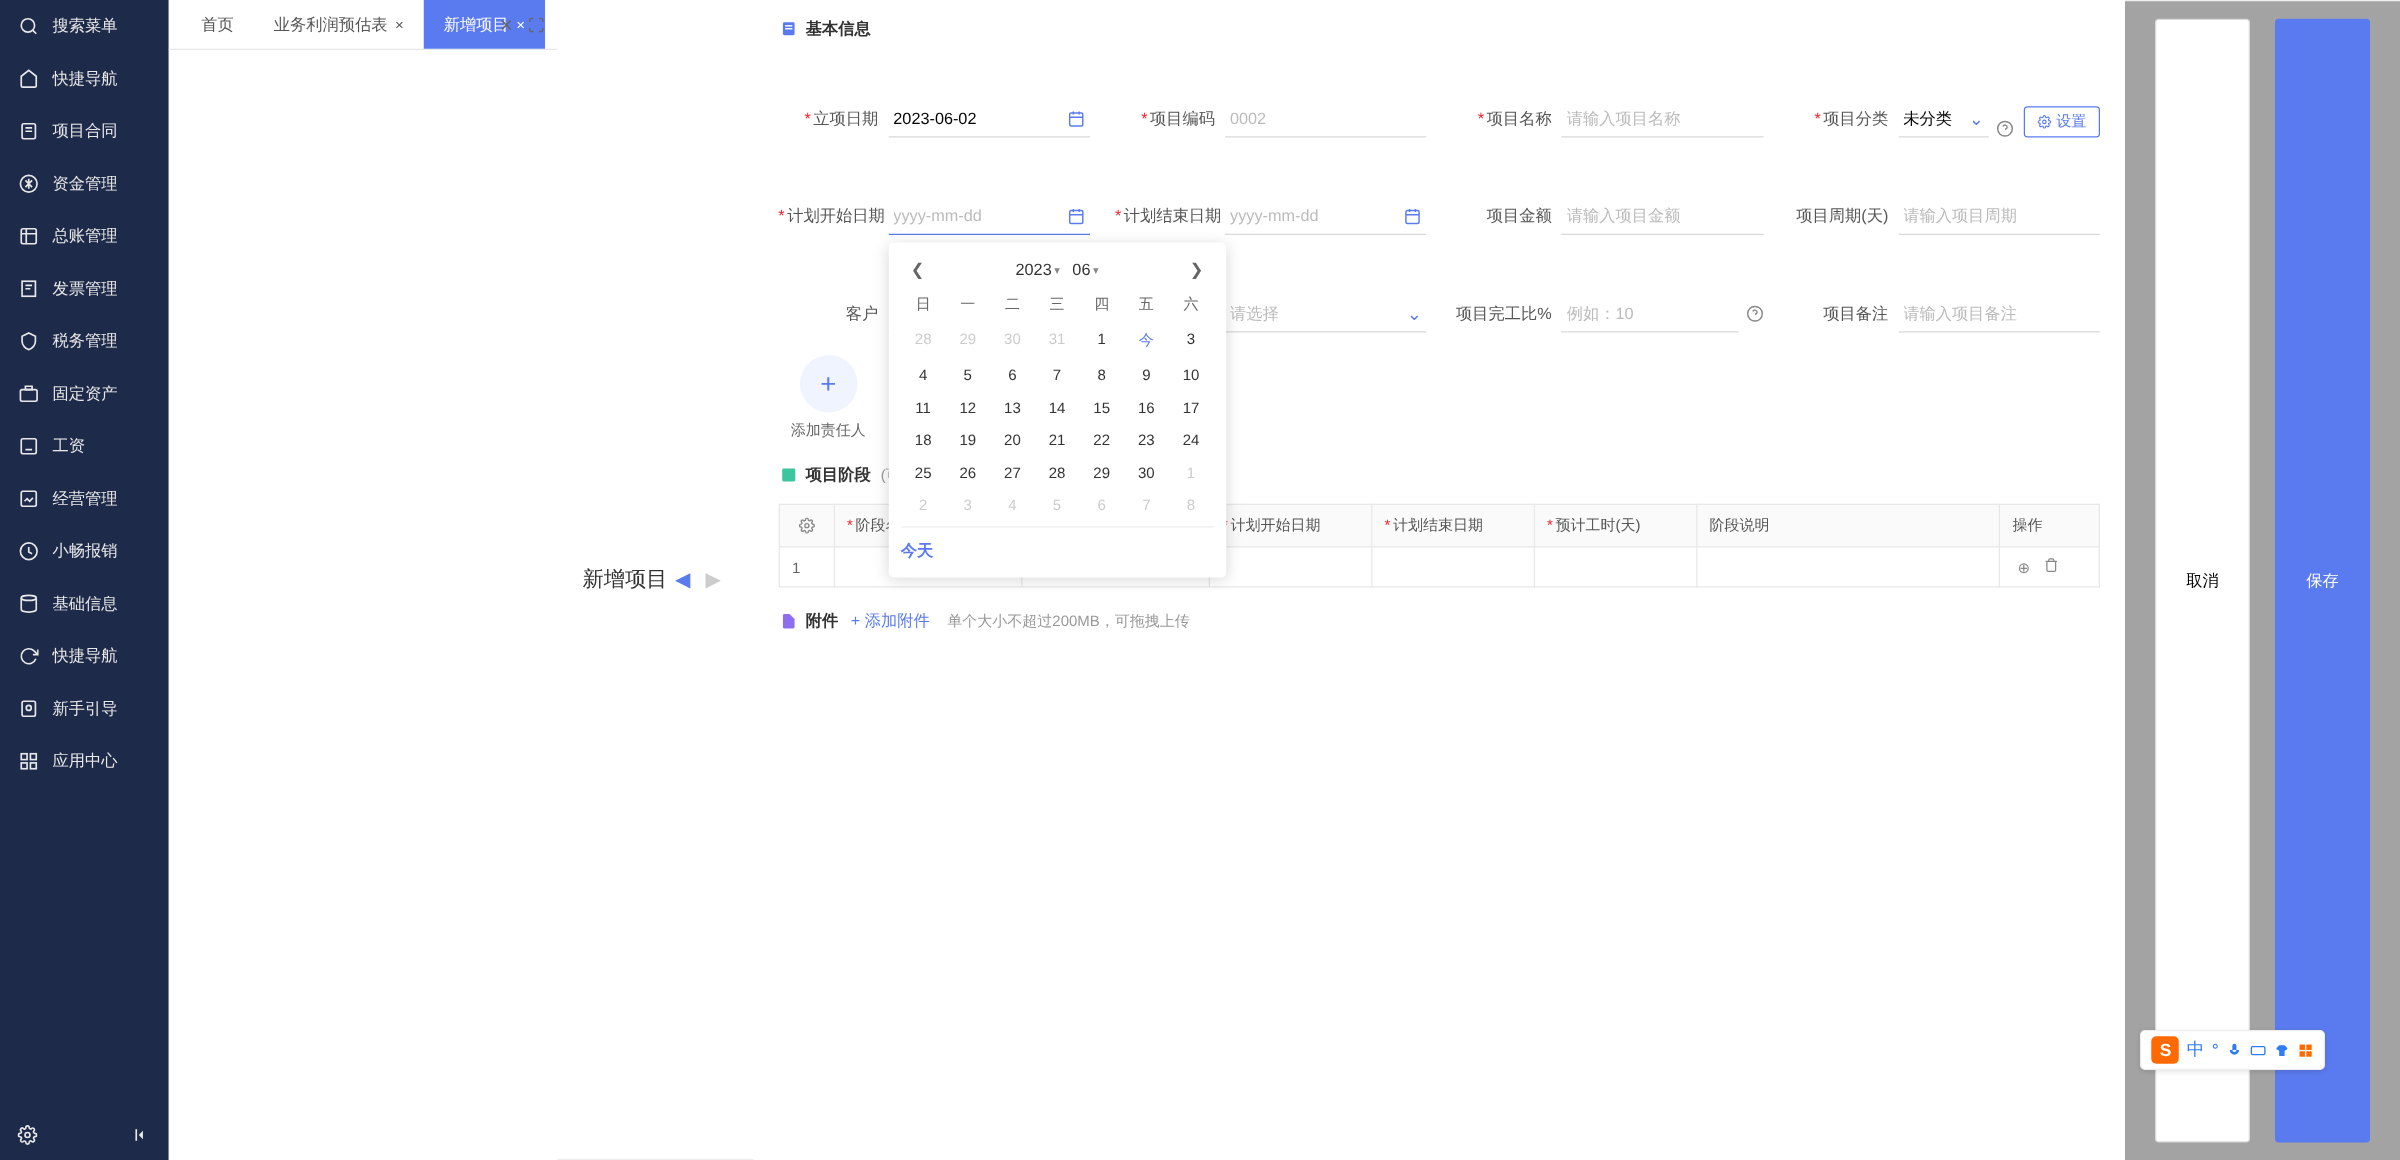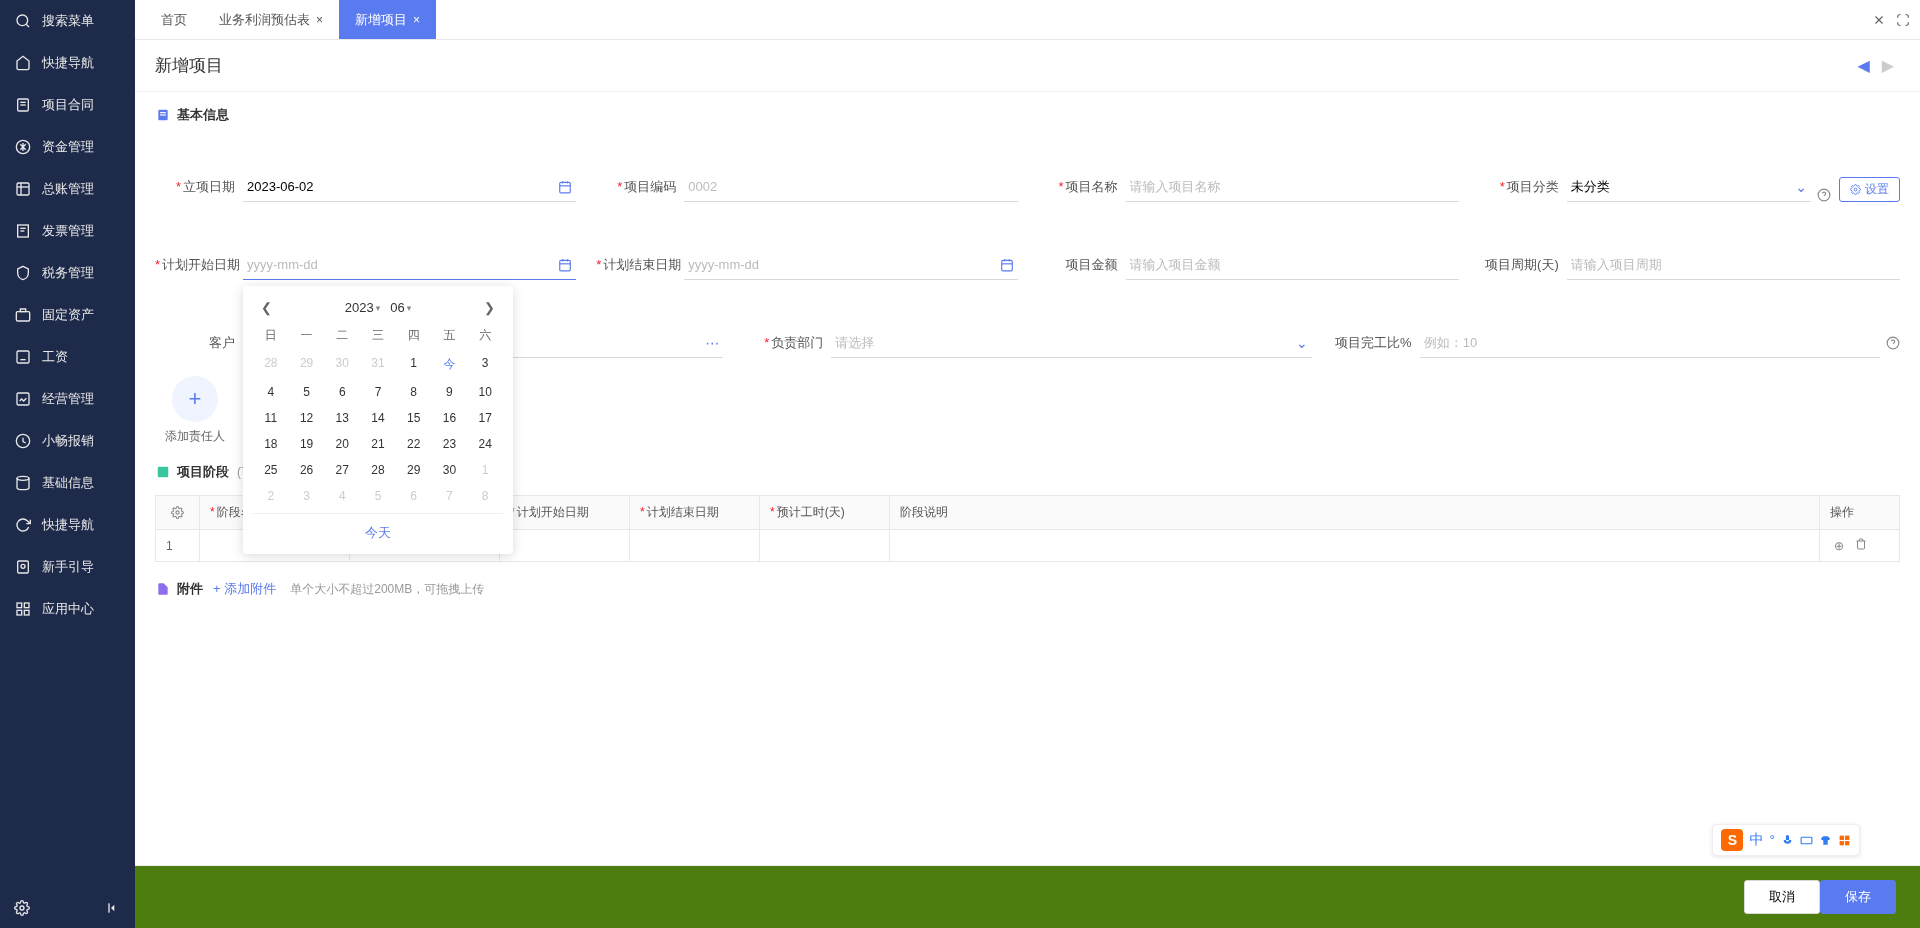--- a/index.html
+++ b/index.html
@@ -7,21 +7,21 @@
     .app { display: flex; height: 928px; width: 1920px; position: relative; }
     
     
     .sidebar { width: 135px; background: #1e2a4a; color: #fff; display: flex; flex-direction: column; height: 100%; }
     .sidebar-item { display: flex; align-items: center; padding: 12px 14px; cursor: pointer; font-size: 13px; color: #e8e8e8; }
     .sidebar-icon { width: 18px; height: 18px; margin-right: 10px; display: inline-flex; align-items: center; justify-content: center; }
     .sidebar-footer { margin-top: auto; display: flex; justify-content: space-between; padding: 12px 14px; }
     .sidebar-foot-btn { cursor: pointer; color: #e8e8e8; }
     
     
-    .main { flex: 1; display: flex; flex-direction: column; background: #fff; position: relative; }
+    .main { flex: 1; display: flex; background: #fff; position: relative; }
     
     
     .tabs { display: flex; align-items: center; height: 40px; border-bottom: 1px solid #e8e8e8; padding: 0 10px; position: relative; }
     .tab { padding: 0 16px; height: 100%; display: flex; align-items: center; cursor: pointer; color: #555; font-size: 13px; }
     .tab.active { background: #5a7bef; color: #fff; }
     .tab-close { margin-left: 6px; font-size: 12px; }
     .tabs-right { position: absolute; right: 10px; display: flex; gap: 10px; align-items: center; }
     .tabs-right span { cursor: pointer; color: #666; }
     
     
@@ -58,21 +58,21 @@
     .dp-nav { position: absolute; cursor: pointer; color: #666; padding: 4px; font-size: 13px; }
     .dp-nav.prev { left: 4px; }
     .dp-nav.next { right: 4px; }
     .dp-year, .dp-month { cursor: pointer; padding: 0 2px; font-size: 13px; display: inline-flex; align-items: center; }
     .dp-sel-caret { font-size: 9px; margin-left: 2px; color: #888; }
     .dp-grid { display: grid; grid-template-columns: repeat(7, 1fr); text-align: center; }
     .dp-dow { font-size: 12px; color: #666; padding: 6px 0; }
     .dp-day { font-size: 12px; padding: 6px 0; cursor: pointer; color: #333; }
     .dp-day.muted { color: #ccc; }
     .dp-day.today { color: #5a7bef; }
-    .dp-footer { text-align: center; padding: 10px 0 4px; border-top: 1px solid #eee; margin-top: 4px; }
+    .dp-footer { text-align: left; padding: 10px 0 4px; border-top: 1px solid #eee; margin-top: 4px; font-weight: bold; }
     .dp-today-btn { color: #5a7bef; cursor: pointer; font-size: 13px; }
     
     
     .member-add { display: flex; flex-direction: column; align-items: center; width: 80px; }
     .add-circle { width: 46px; height: 46px; border-radius: 50%; background: #f0f4ff; color: #5a7bef; font-size: 22px; display: flex; align-items: center; justify-content: center; cursor: pointer; }
     .add-label { margin-top: 6px; font-size: 12px; color: #666; }
     
     
     .phase-table { width: 100%; border: 1px solid #e8e8e8; border-collapse: collapse; }
     .phase-table th, .phase-table td { border: 1px solid #e8e8e8; padding: 8px 10px; font-size: 12px; text-align: left; background: #fff; }
@@ -81,21 +81,21 @@
     .td-idx { text-align: center; color: #666; }
     .th-op { width: 80px; text-align: center; }
     .td-ops { text-align: center; color: #888; }
     .td-ops span { cursor: pointer; padding: 0 4px; }
     
     
     .attach-add { color: #5a7bef; cursor: pointer; margin-left: 10px; font-size: 13px; }
     .attach-hint { color: #999; font-size: 12px; margin-left: 14px; }
     
     
-    .footer { border-top: 1px solid #eee; padding: 14px 24px; display: flex; justify-content: flex-end; gap: 0; background: #4d7c0f; }
+    .footer { border-top: 1px solid #eee; padding: 14px 24px; display: flex; justify-content: flex-end; gap: 20px; background: #a3a3a3; }
     .btn { padding: 7px 24px; border-radius: 3px; font-size: 13px; cursor: pointer; border: 1px solid #d9d9d9; background: #fff; }
     .btn-primary { background: #5a7bef; border-color: #5a7bef; color: #fff; }
     
     
     .ime-bar { position: absolute; right: 60px; bottom: 72px; display: flex; gap: 6px; align-items: center; padding: 4px 8px; background: #fff; border: 1px solid #eee; border-radius: 4px; box-shadow: 0 1px 4px rgba(0,0,0,0.1); z-index: 50; }
     .ime-s { width: 22px; height: 22px; background: #ff6a00; color: #fff; border-radius: 4px; display: flex; align-items: center; justify-content: center; font-weight: bold; font-size: 14px; }
     .ime-icon { color: #2e7cf6; font-size: 14px; cursor: pointer; }
     
     svg { display: block; }
   </style>
@@ -502,20 +502,26 @@
               </div>
               <span class="extra-icon">
                 <svg width="14" height="14" viewBox="0 0 24 24" fill="none" stroke="currentColor" stroke-width="2">
                     <circle cx="12" cy="12" r="10"></circle>
                     <path d="M9.09 9a3 3 0 0 1 5.83 1c0 2-3 3-3 3"></path>
                     <line x1="12" y1="17" x2="12.01" y2="17"></line>
                   </svg>
               </span>
             </div>
           </div>
+          <div class="form-item">
+            <div class="form-label"><span>项目备注</span></div>
+            <div class="form-control">
+              <input class="input" placeholder="请输入项目备注" style="">
+            </div>
+          </div>
         </div>
       </div>
 
       <div class="section">
         <div class="member-add">
           <div class="add-circle">+</div>
           <div class="add-label">添加责任人</div>
         </div>
       </div>
 

